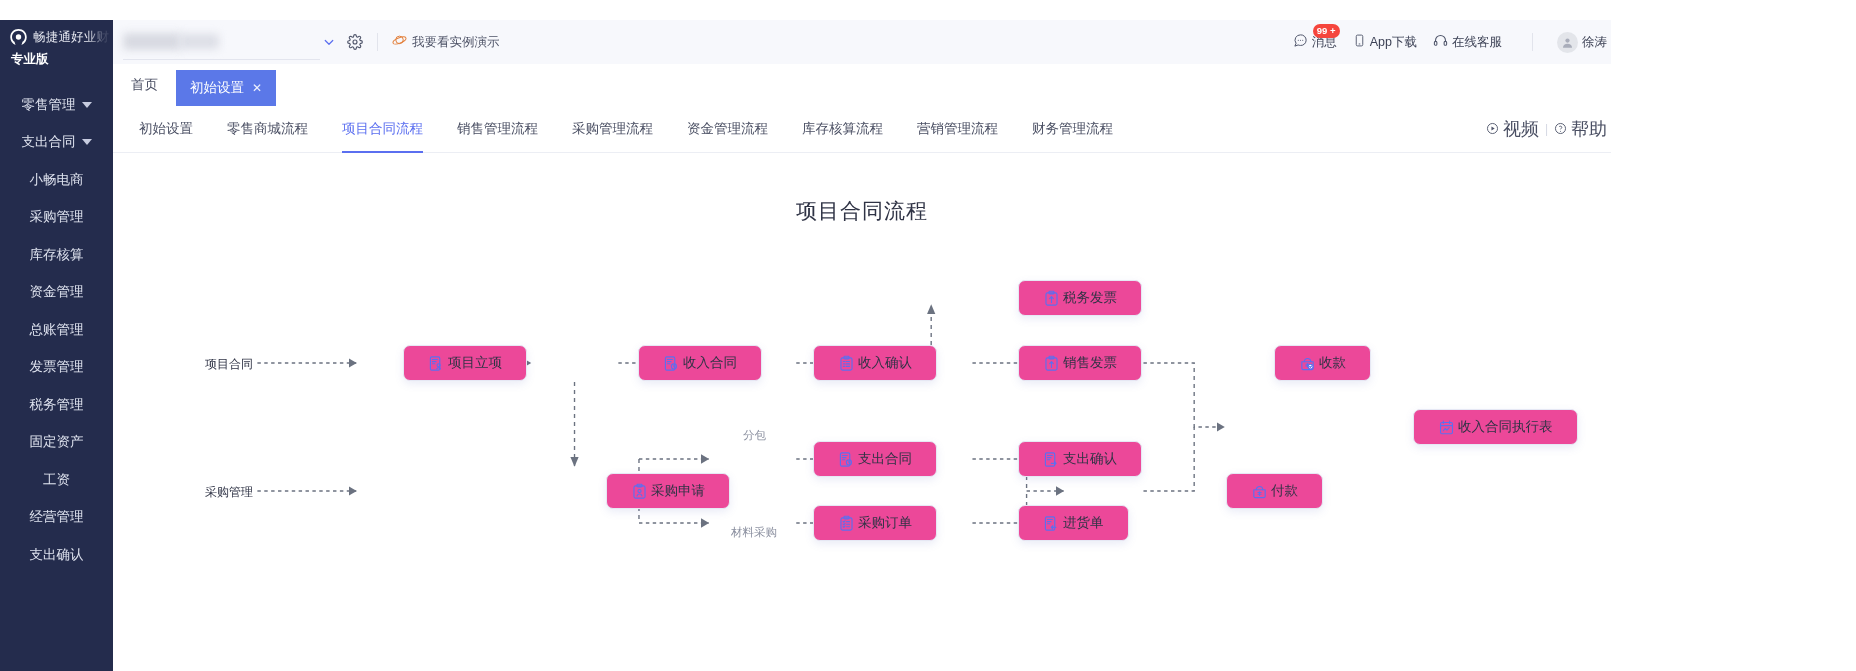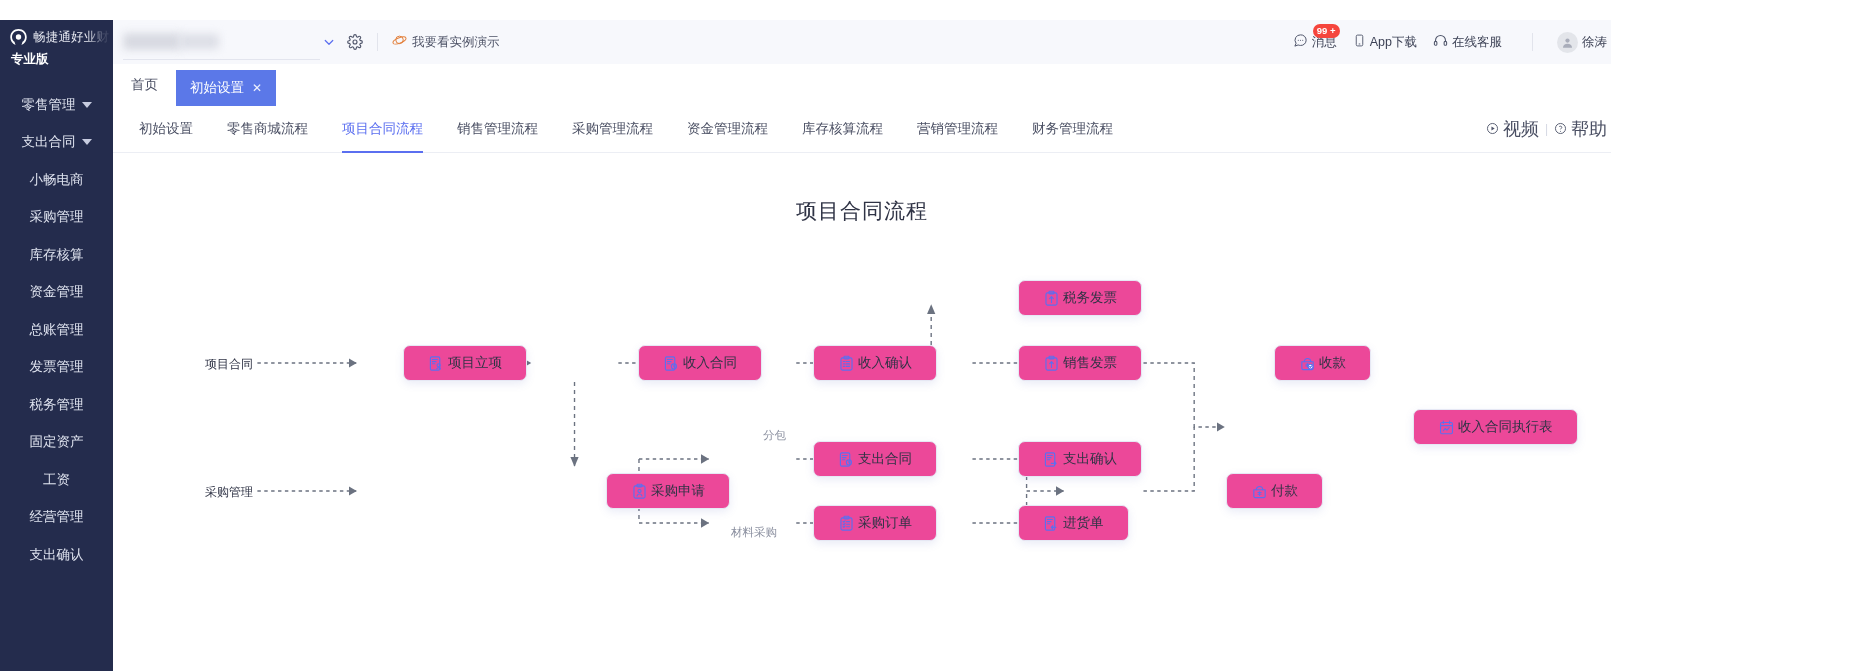--- a/index.html
+++ b/index.html
@@ -365,21 +365,21 @@
         <path d="M1000,306 L1063,306 L1063,338"></path>
         <path d="M1000,370 L1063,370 L1063,338"></path>
         <path d="M1063,338 L1106,338" marker-end="url(#arw)"></path>
 
         <path d="M1199,338 L1258,338 L1258,274"></path>
       </g>
     </svg>
     <div id="flow-layer">
         <div class="row-label" style="left: 92px; top: 203px;">项目合同</div>
         <div class="row-label" style="left: 92px; top: 331px;">采购管理</div>
-        <div class="edge-label" style="left: 630px; top: 275px; margin-left: 20px;">分包</div>
+        <div class="edge-label" style="left: 630px; top: 275px;">分包</div>
         <div class="edge-label" style="left: 618px; top: 372px;">材料采购</div>
         <div class="node" style="left: 290px; top: 192px; font-family: Liberation Mono, monospace;">
           <span style="display: flex;">
             <svg width="17" height="17" viewBox="0 0 24 24">
               <rect x="3.4" y="2.6" width="13.2" height="18.8" rx="2" fill="none" stroke="#5b6ff0" stroke-width="1.6" stroke-linecap="round" stroke-linejoin="round"></rect>
               <path d="M6.2 6.4h7M6.2 9.4h5M6.2 12.4h3.4" fill="none" stroke="#5b6ff0" stroke-width="1.6" stroke-linecap="round" stroke-linejoin="round"></path>
               <circle cx="15" cy="14.6" r="2.2" fill="none" stroke="#5b6ff0" stroke-width="1.6" stroke-linecap="round" stroke-linejoin="round"></circle>
               <path d="M12.4 19.6a2.8 2.8 0 0 1 5.2 0" fill="none" stroke="#5b6ff0" stroke-width="1.6" stroke-linecap="round" stroke-linejoin="round"></path>
             </svg>
           </span>

